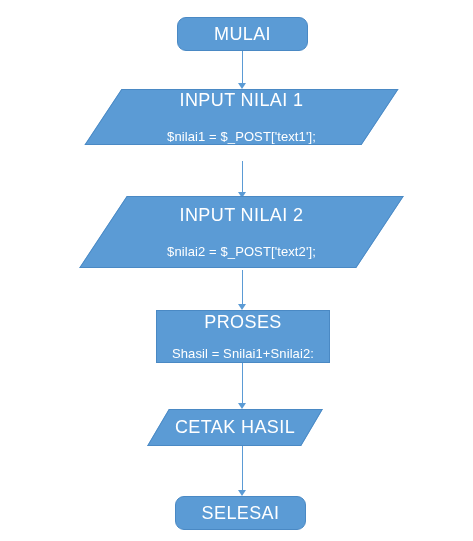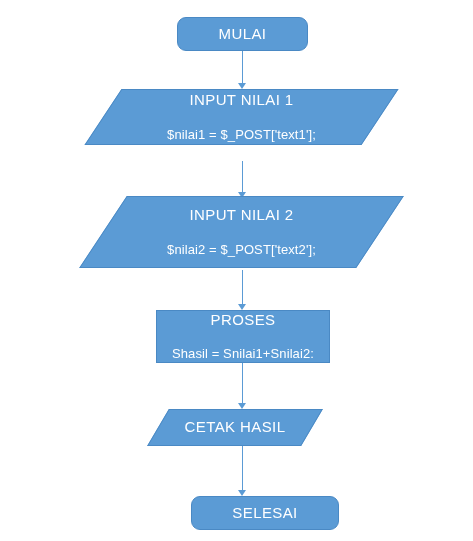--- a/index.html
+++ b/index.html
@@ -62,21 +62,21 @@
   }
   .para-out .para-bg {
     transform: skewX(-30.5deg);
   }
   .node-text {
     position: relative;
     z-index: 1;
     white-space: nowrap;
   }
   .title-line {
-    font-size: 15px;
+    font-size: 18px;
     letter-spacing: 0.4px;
   }
   .code-line {
     font-size: 13px;
     letter-spacing: 0.1px;
   }
   .gap-line {
     height: 17px;
   }
   
@@ -136,17 +136,17 @@
   <div class="arrowhead" style="left:237.5px; top:403px;"></div>
 
   <div class="node para para-out" style="left:158px; top:409px; width:154px; height:37px;">
     <div class="para-bg"></div>
     <div class="node-text title-line">CETAK HASIL</div>
   </div>
 
   <div class="connector" style="left:242px; top:446px; height:44px;"></div>
   <div class="arrowhead" style="left:237.5px; top:490px;"></div>
 
-  <div class="node terminal" style="left:191px; top:496px; width:148px; height:34px;">
+  <div class="node terminal" style="left:175px; top:496px; width:131px; height:34px;">
     <div class="node-text title-line">SELESAI</div>
   </div>
 
 </div>
 
 </body></html>

